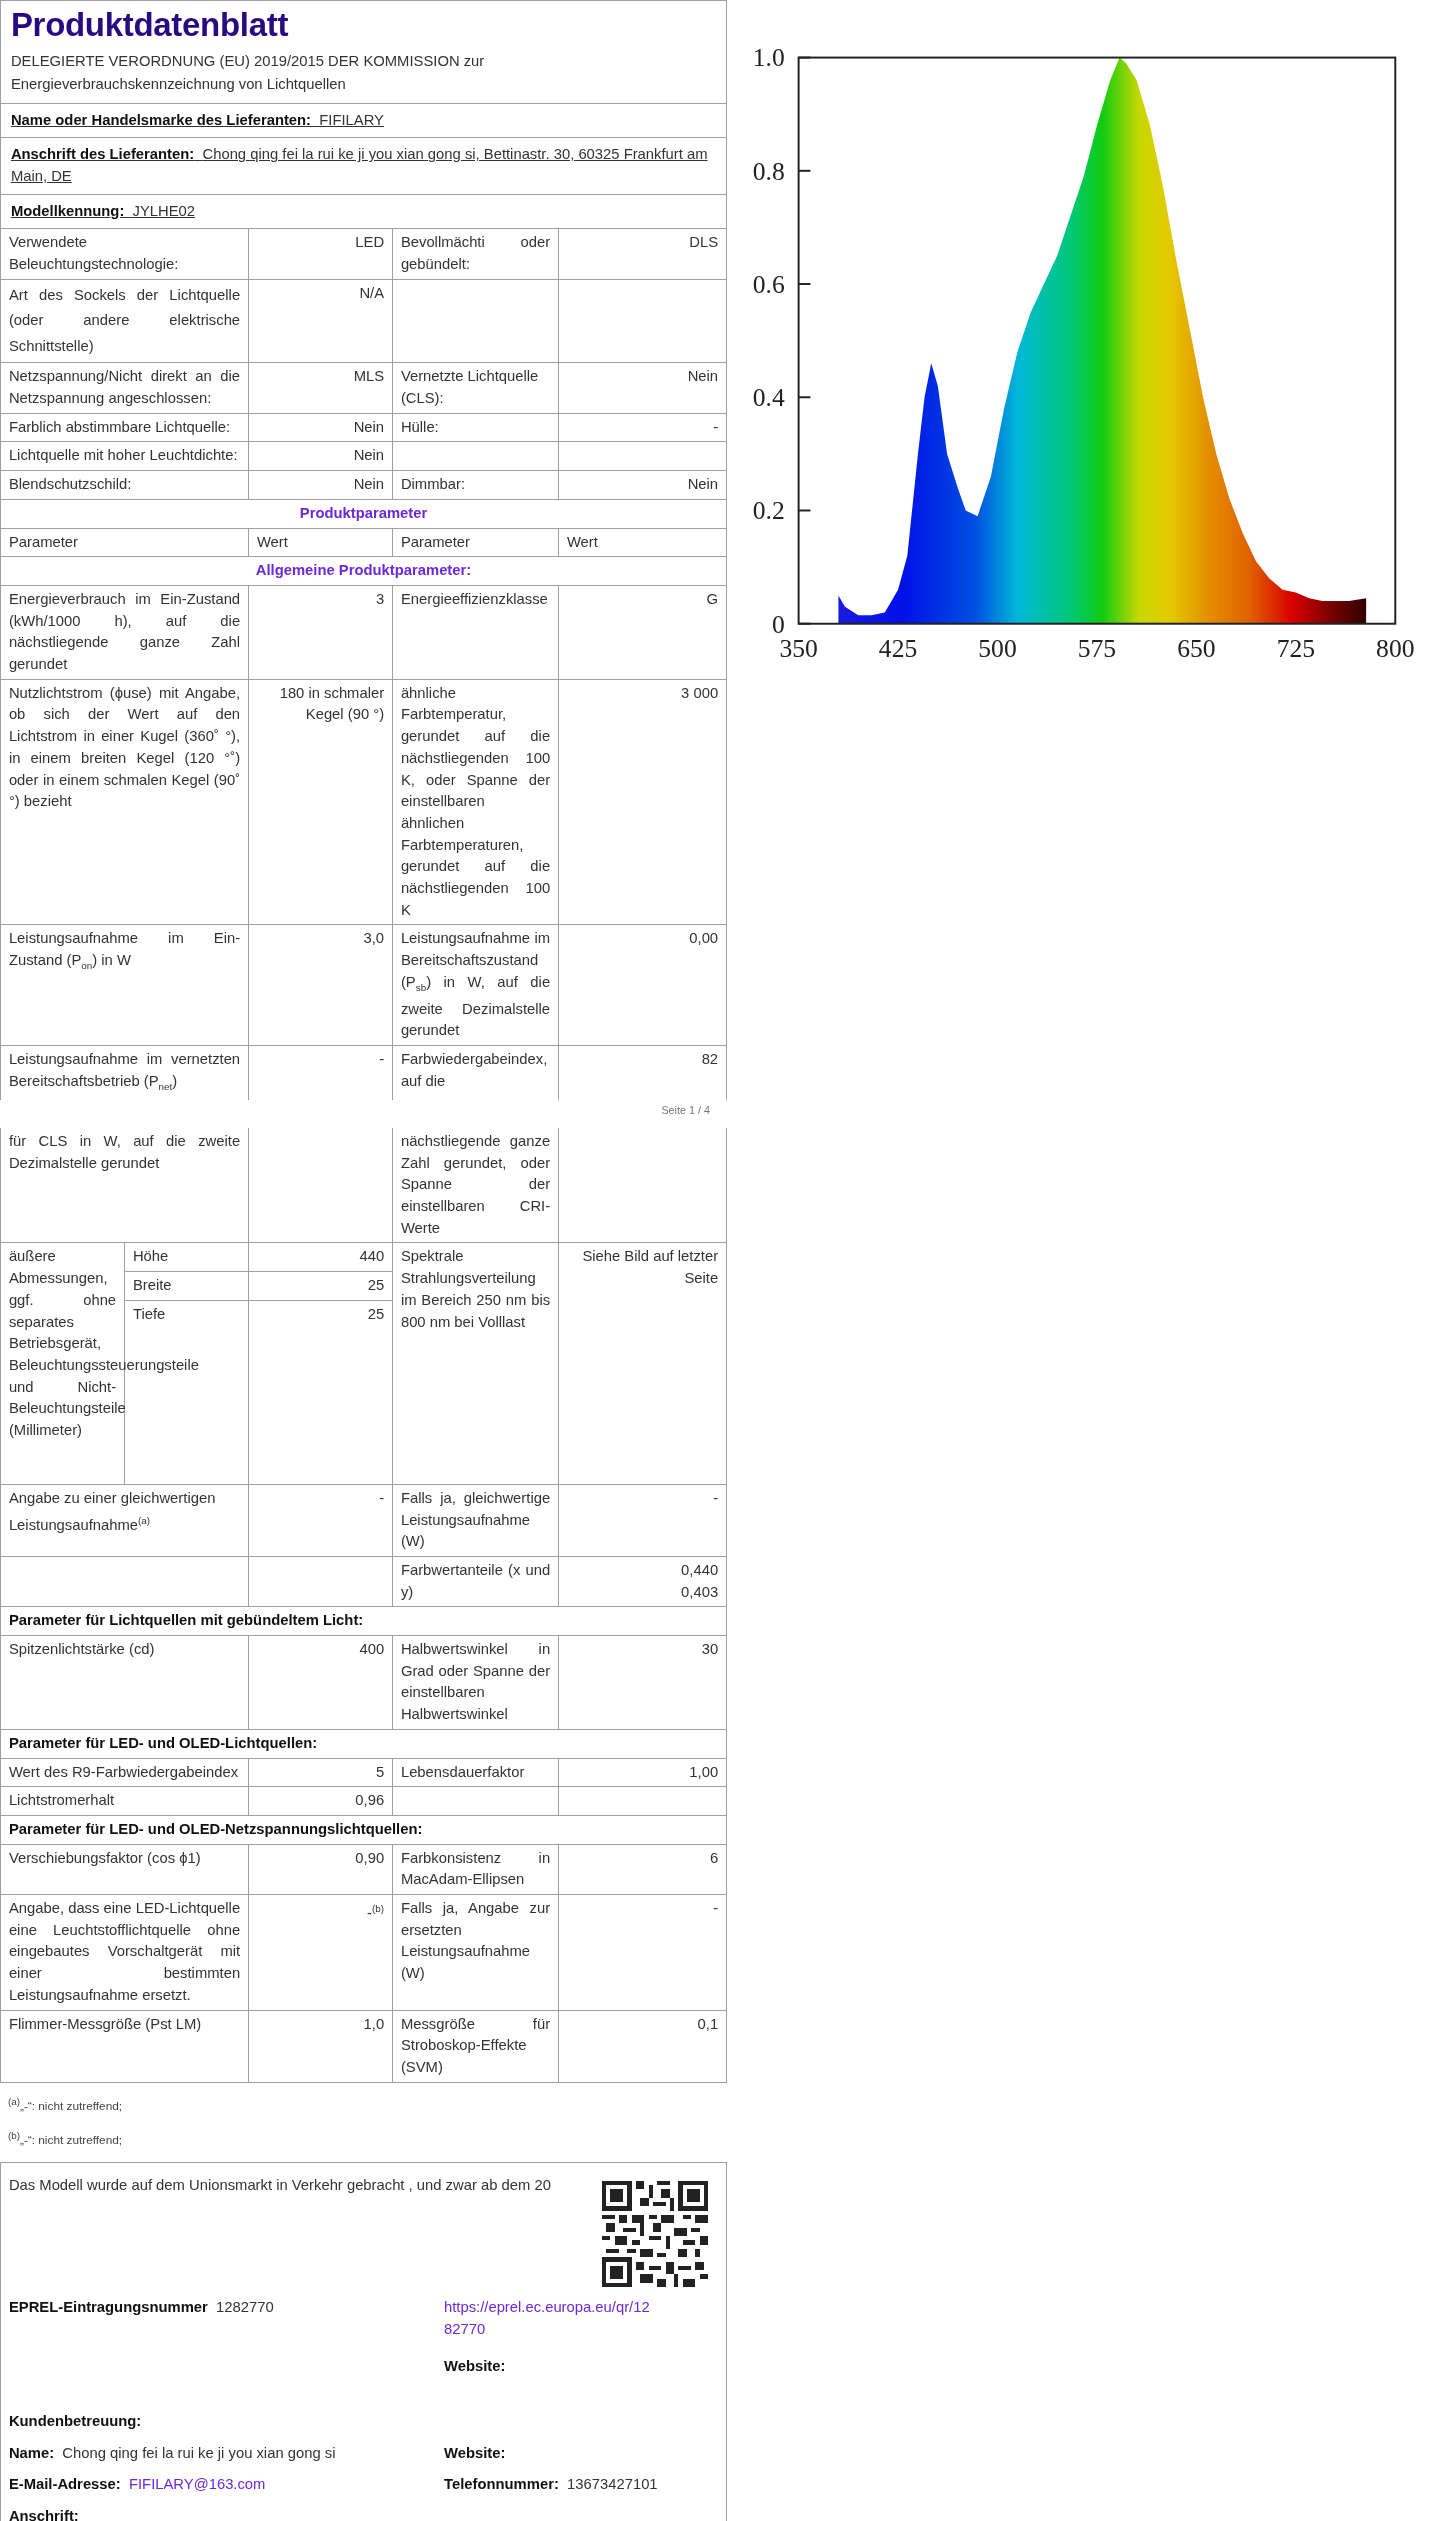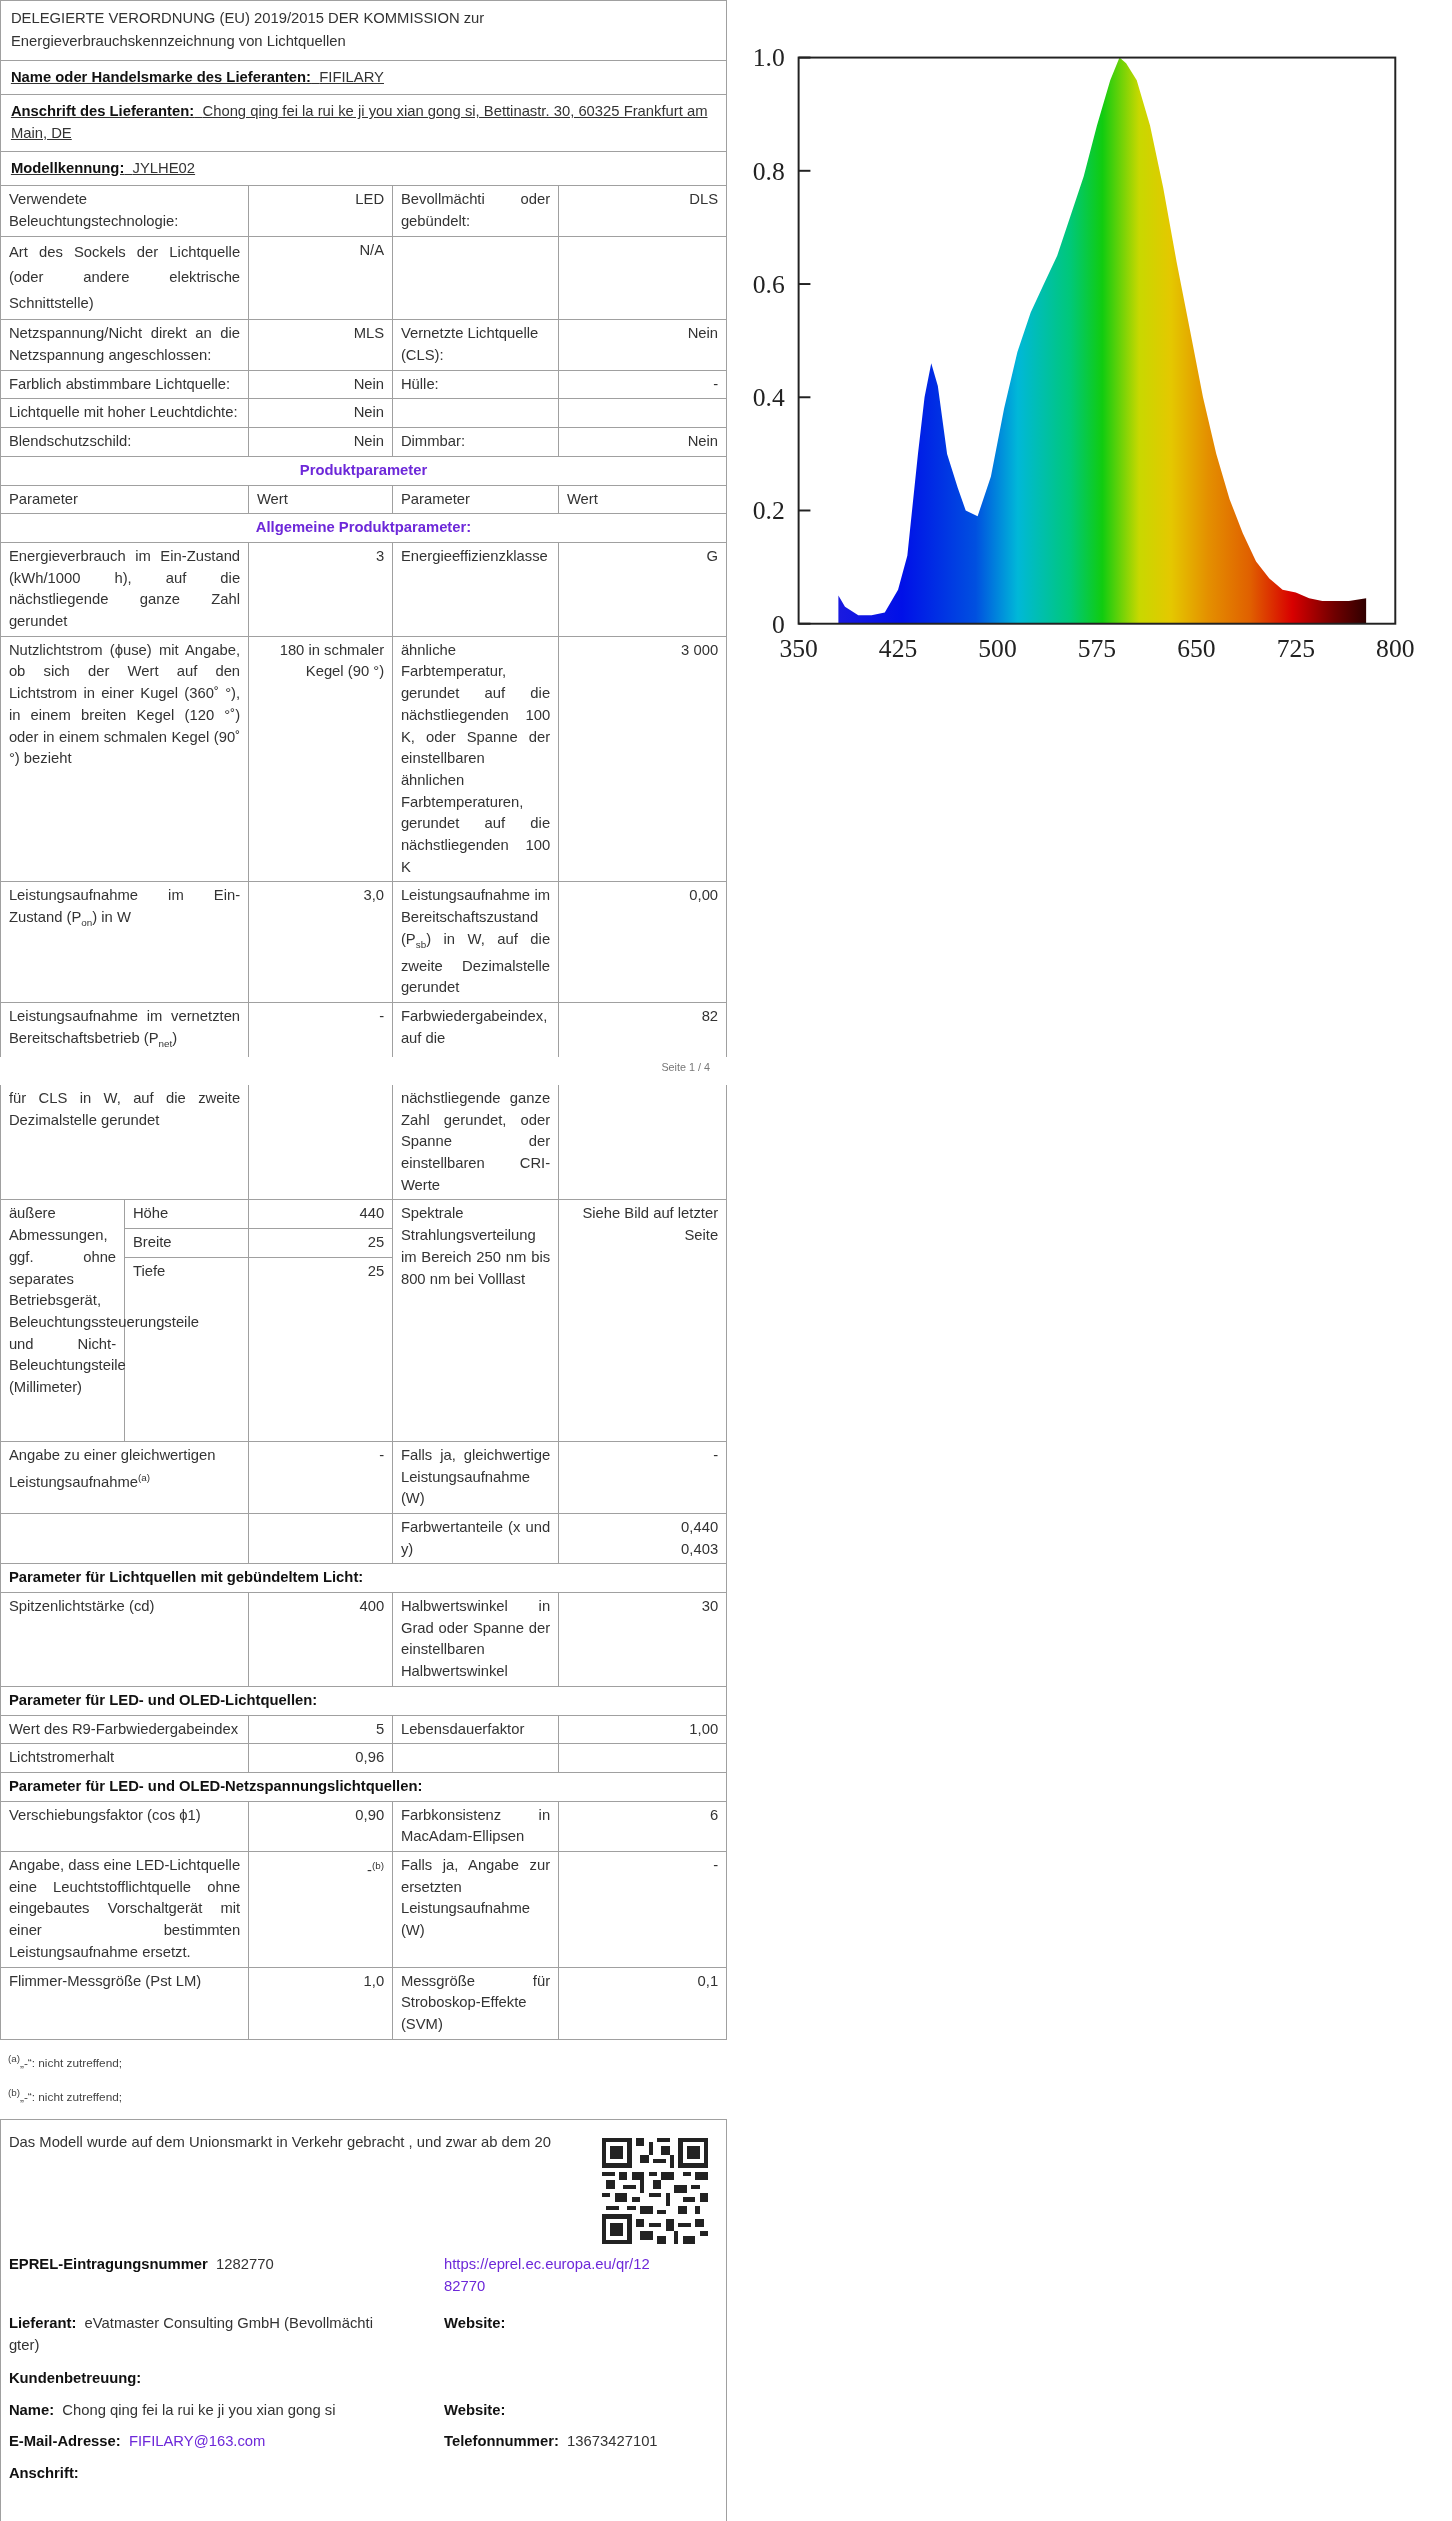--- a/index.html
+++ b/index.html
@@ -30,20 +30,21 @@
   .link { color: #6d28d9; }
   .qr { position: absolute; left: 601px; top: 17.7px; width: 106px; height: 106px; }
   .chart { position: absolute; left: 749px; top: 29.6px; width: 690px; height: 640px; }
   .tick-label { font-family: "Liberation Serif", "DejaVu Serif", serif; font-size: 26px; fill: #222; }
 </style>
 </head>
 <body>
 
 <div class="sheet">
   <div class="title-block">
+    <div class="title">Produktdatenblatt</div>
     <div class="reg">
       <div>DELEGIERTE VERORDNUNG (EU) 2019/2015 DER KOMMISSION zur</div>
       <div>Energieverbrauchskennzeichnung von Lichtquellen</div>
     </div>
   </div>
   <div class="row-line">
     <b>Name oder Handelsmarke des Lieferanten:</b>&nbsp;
     <span>FIFILARY</span>
   </div>
   <div class="row-line">
@@ -300,25 +301,20 @@
       </g>
     </svg>
     <div class="line" style="left:7.9px;top:134px;">
       <b>EPREL-Eintragungsnummer</b>&nbsp;
       <span>1282770</span>
     </div>
     <a class="line link" style="left:443px;top:134px;display:block;">
       <span>https://eprel.ec.europa.eu/qr/12</span><br>
       <span>82770</span>
     </a>
-    <div class="line" style="left:7.9px;top:193px;">
-      <b>Lieferant:</b>&nbsp;
-      <span>eVatmaster Consulting GmbH (Bevollmächti</span><br>
-      <span>gter)</span>
-    </div>
     <div class="line" style="left:443px;top:193px;">
       <b>Website:</b>
     </div>
     <div class="line" style="left:7.9px;top:248px;">
       <b>Kundenbetreuung:</b>
     </div>
     <div class="line" style="left:7.9px;top:280px;">
       <b>Name:</b>&nbsp;
       <span>Chong qing fei la rui ke ji you xian gong si</span>
     </div>

